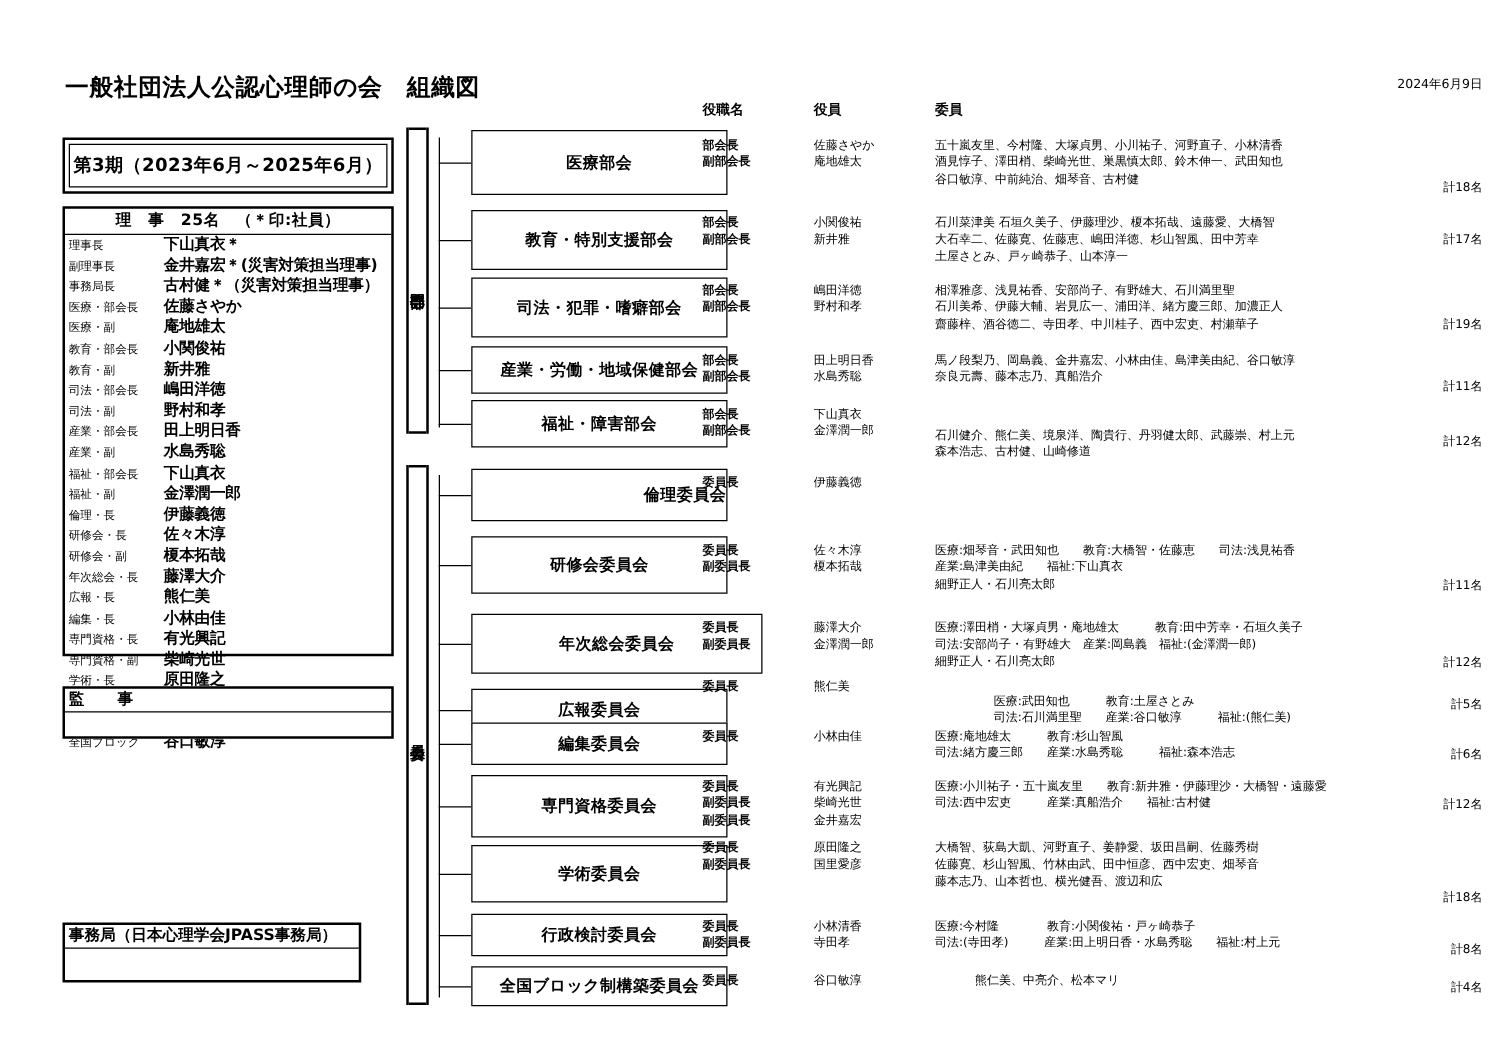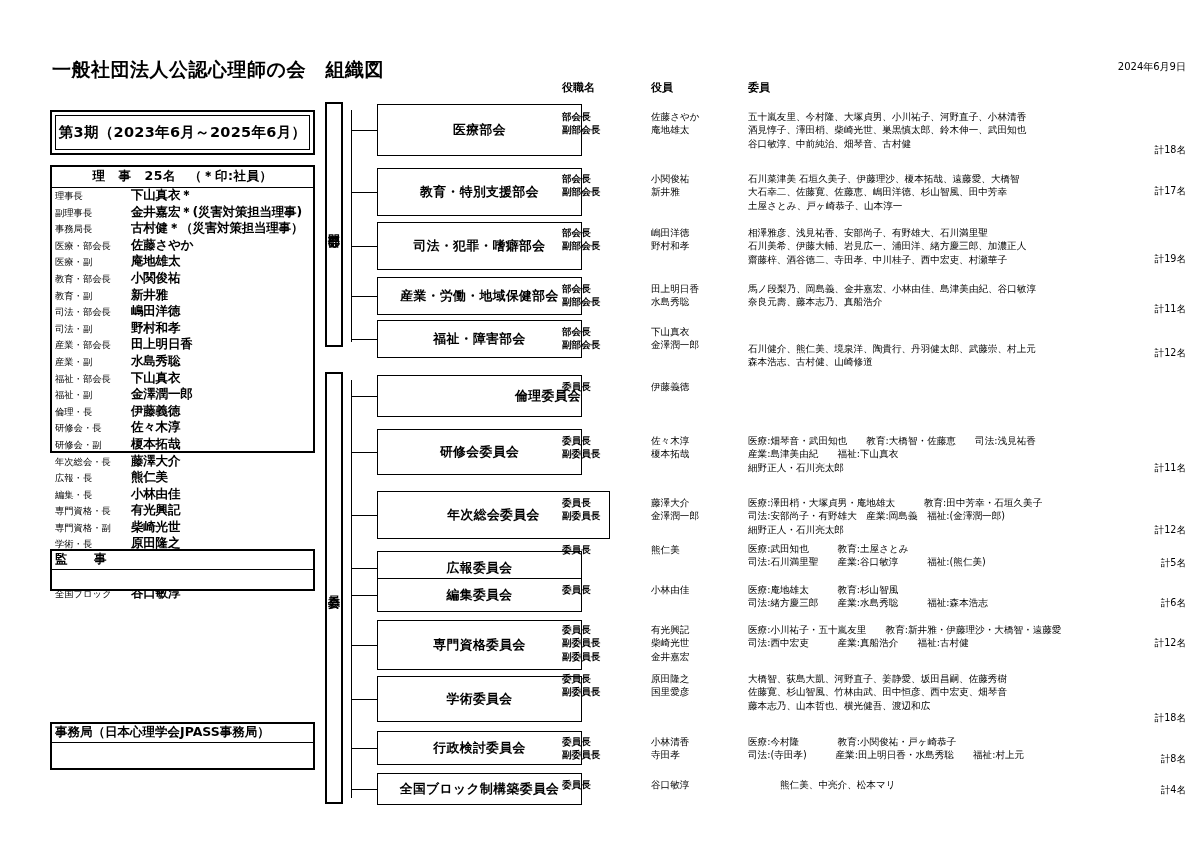--- a/index.html
+++ b/index.html
@@ -32,39 +32,39 @@
     border:2px solid #000;
     display:flex;align-items:center;justify-content:center;
   }
   #term-box .inner{
     position:absolute;left:3px;top:3px;right:3px;bottom:3px;
     border:1px solid #000;
     display:flex;align-items:center;justify-content:center;
   }
   #term-box .lbl{font-size:14.5px;font-weight:bold;letter-spacing:.3px;}
 
-  #board-box{left:50px;top:165px;width:265px;height:288px;}
+  #board-box{left:50px;top:165px;width:265px;height:360px;}
   #board-head{
     border-bottom:1px solid #000;
     text-align:center;font-size:12.5px;font-weight:bold;
     padding:1px 0 2px;letter-spacing:.5px;
   }
   .blist{padding:1px 0 0 3px;}
   .brow{display:flex;align-items:baseline;line-height:1.0;height:16.6px;}
   .brole{width:76px;flex:0 0 76px;font-size:9.3px;white-space:nowrap;}
   .bname{font-size:12.5px;font-weight:bold;white-space:nowrap;letter-spacing:-.2px;}
 
   #auditor-box{left:50px;top:549px;width:265px;height:42px;}
   #auditor-head{
     border-bottom:1px solid #000;font-size:12.5px;font-weight:bold;
     padding:0 0 1px 3px;letter-spacing:.5px;
   }
   #auditor-name{font-size:12.5px;font-weight:bold;padding-left:79px;padding-top:1px;}
 
-  #office-box{left:50px;top:722px;width:265px;height:48px;}
+  #office-box{left:50px;top:738px;width:239px;height:48px;}
   #office-head{
     border-bottom:1px solid #000;font-size:12.5px;font-weight:bold;
     padding:0 0 1px 3px;letter-spacing:0;white-space:nowrap;
   }
   .orow{display:flex;font-size:9.6px;line-height:1.0;height:15px;align-items:center;padding-left:3px;}
   .oname{width:76px;flex:0 0 76px;white-space:nowrap;}
   .oaffil{white-space:nowrap;}
 
   
   .colhead{position:absolute;font-size:11px;font-weight:bold;top:80px;}
@@ -341,21 +341,21 @@
       <div class="members" style="top: 496px;">医療:澤田梢・大塚貞男・庵地雄太　　　教育:田中芳幸・石垣久美子
 司法:安部尚子・有野雄大　産業:岡島義　福祉:(金澤潤一郎)
 細野正人・石川亮太郎</div>
       <div class="total" style="top: 524px;">計12名</div>
       <div class="branch" style="top: 568px;"></div>
       <div class="node" style="top: 551px; height: 34px; width: 205px;">
         <span class="node-label">広報委員会</span>
       </div>
       <div class="posts" style="top: 543px;">委員長</div>
       <div class="officers" style="top: 543px;">熊仁美</div>
-      <div class="members" style="top: 542px;">医療:武田知也　　　教育:土屋さとみ
+      <div class="members" style="top: 555px; margin-left: 47px;">医療:武田知也　　　教育:土屋さとみ
 司法:石川満里聖　　産業:谷口敏淳　　　福祉:(熊仁美)</div>
       <div class="total" style="top: 557px;">計5名</div>
       <div class="branch" style="top: 595px;"></div>
       <div class="node" style="top: 578px; height: 34px; width: 205px;">
         <span class="node-label">編集委員会</span>
       </div>
       <div class="posts" style="top: 583px;">委員長</div>
       <div class="officers" style="top: 583px;">小林由佳</div>
       <div class="members" style="top: 583px;">医療:庵地雄太　　　教育:杉山智風
 司法:緒方慶三郎　　産業:水島秀聡　　　福祉:森本浩志</div>

